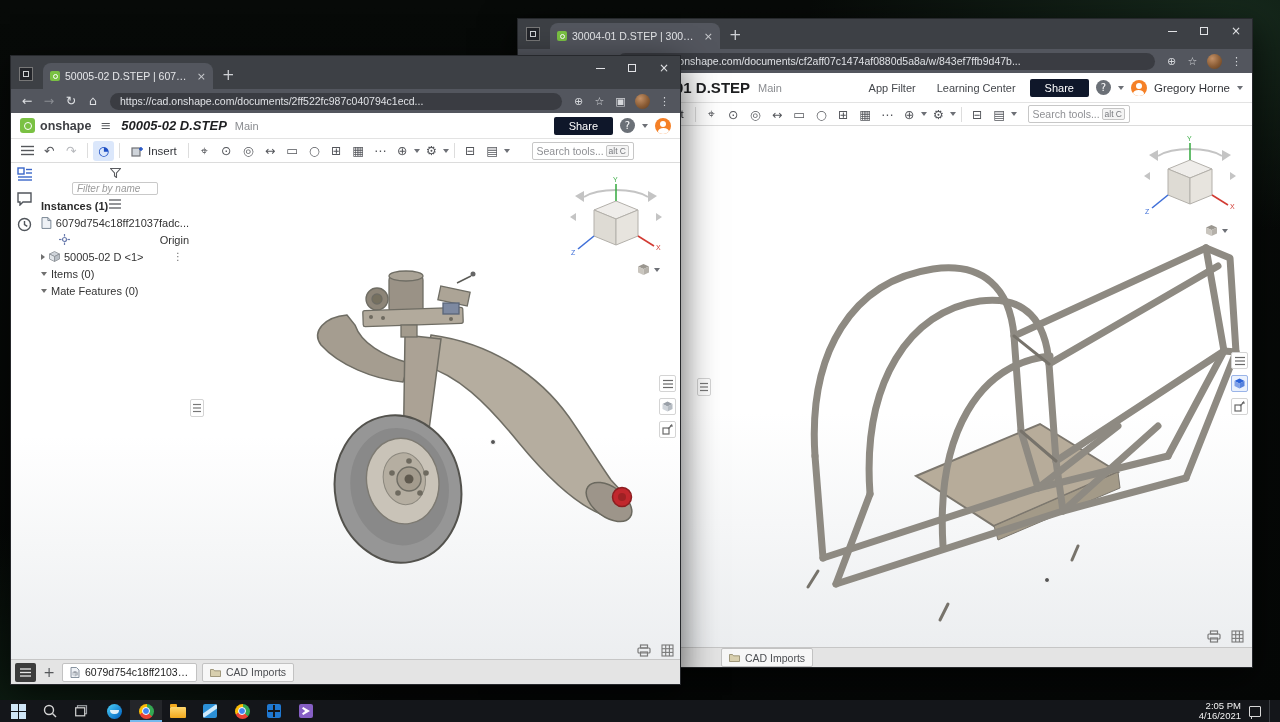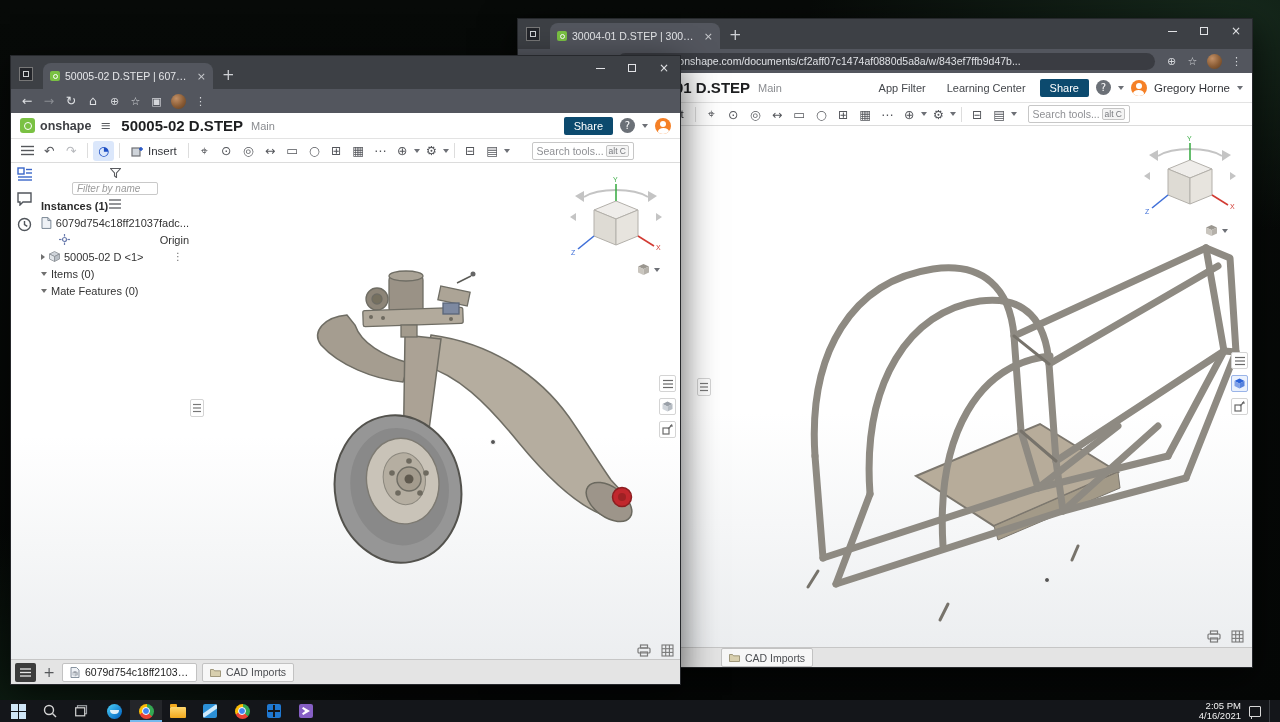--- a/index.html
+++ b/index.html
@@ -37,25 +37,25 @@
   .navatar{width:15px;height:15px;border-radius:50%;margin:0 3px;flex:none;
       background:radial-gradient(circle at 35% 30%, #c29066 0%, #8a5c35 55%, #5d3c20 100%);}
   
   .oshead{background:#fff;border-bottom:1px solid #e3e3e3;display:flex;align-items:center;padding:0 9px;flex:none;}
   .fw .oshead{height:26px;} .bk .oshead{height:30px;}
   .oslogo{width:15px;height:15px;border-radius:3px;background:#7ac143;position:relative;flex:none;}
   .oslogo::after{content:"";position:absolute;inset:3.5px;border:1.6px solid #fff;border-radius:50%;}
   .osword{font-size:12.5px;font-weight:bold;color:#3f4045;margin-left:5px;}
   .hamb{font-size:13px;color:#5a5c60;margin-left:9px;line-height:1;}
   .doctitle{font-weight:bold;color:#1e1f21;margin-left:10px;white-space:nowrap;}
-  .fw .doctitle{font-size:15px;} .bk .doctitle{font-size:15px;}
+  .fw .doctitle{font-size:13px;font-style:italic;} .bk .doctitle{font-size:15px;}
   .wsname{font-size:11px;color:#8a8c90;margin-left:8px;}
   .headright{margin-left:auto;display:flex;align-items:center;gap:7px;}
   .hdrbtn{font-size:11px;color:#44474c;padding:3px 7px;border-radius:2px;white-space:nowrap;}
-  .sharebtn{background:#0c4a6e;color:#fff;font-size:11px;padding:3px 10px;border-radius:2px;}
+  .sharebtn{background:#0f172a;color:#fff;font-size:11px;padding:3px 15px;border-radius:2px;}
   .helpic{width:15px;height:15px;border-radius:50%;background:#6b7077;color:#fff;font-size:10px;
       display:flex;align-items:center;justify-content:center;}
   .osavatar{width:16px;height:16px;border-radius:50%;background:#f58026;position:relative;overflow:hidden;}
   .osavatar::before{content:"";position:absolute;left:5px;top:3px;width:6px;height:6px;border-radius:50%;background:#fff;}
   .osavatar::after{content:"";position:absolute;left:2.5px;top:10px;width:11px;height:7px;border-radius:50% 50% 0 0;background:#fff;}
   .uname{font-size:11.5px;color:#33353a;white-space:nowrap;}
   .chev{width:0;height:0;border-left:3.5px solid transparent;border-right:3.5px solid transparent;
       border-top:4px solid #6d7076;display:inline-block;flex:none;}
   .ostoolbar{height:24px;background:#fff;border-bottom:1px solid #dcdcdc;display:flex;align-items:center;
       padding:0 6px;gap:1px;flex:none;}
@@ -383,20 +383,23 @@
             <i class="maxbox"></i>
           </span>
         <span class="wc glyph">×</span>
       </div>
     </div>
     <div class="navbar">
       <span class="navbtn glyph">←</span>
       <span class="navbtn glyph dim">→</span>
       <span class="navbtn glyph">↻</span>
       <span class="navbtn glyph">⌂</span>
+      <div class="urlpill">
+        <span class="urltext">https://cad.onshape.com/documents/2ff522fc987c040794c1ecd...</span>
+      </div>
       <span class="navic glyph">⊕</span>
       <span class="navic glyph">☆</span>
       <span class="navic glyph">▣</span>
       <span class="navatar"></span>
       <span class="navic glyph">⋮</span>
     </div>
     <div class="oshead">
       <span class="oslogo"></span>
       <span class="osword">onshape</span>
       <span class="hamb glyph">≡</span>

